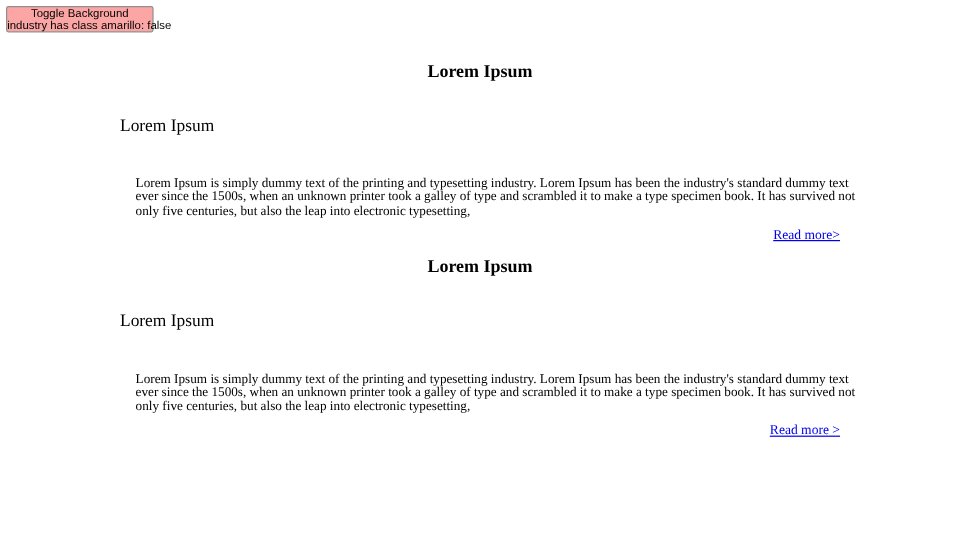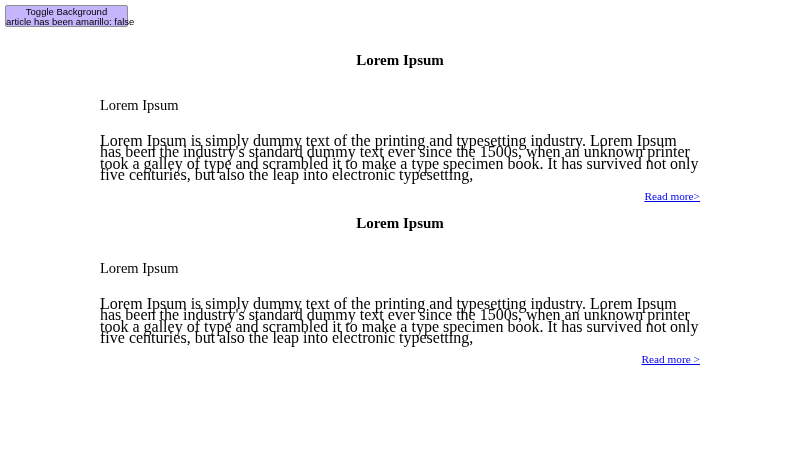--- a/index.html
+++ b/index.html
@@ -17,21 +17,21 @@
     }
     .toggle-btn {
       position: absolute;
       left: 5px;
       top: 5px;
       width: 123px;
       height: 22px;
       box-sizing: border-box;
       border: 1px solid #8f8f8f;
       border-radius: 2px;
-      background: #c4b5fd;
+      background: #fca5a5;
       font-family: "Liberation Sans", sans-serif;
       font-size: 9.5px;
       line-height: 9.5px;
       text-align: center;
       padding: 1px 0 0 0;
       color: #000;
       cursor: pointer;
     }
     .toggle-btn span { display: block; white-space: nowrap; }
     .article {
@@ -54,23 +54,23 @@
       left: 0;
       font-size: 14.5px;
       line-height: 18px;
       margin: 0;
       font-weight: normal;
     }
     .article-body {
       position: absolute;
       left: 0;
       width: 600px;
-      font-size: 16px;
+      font-size: 11px;
       line-height: 11.4px;
-      margin: 0;
+      margin: 13px;
     }
     .read-more {
       position: absolute;
       right: 0;
       font-size: 11.3px;
       line-height: 14px;
       color: #0000ee;
       text-decoration: underline;
       cursor: pointer;
     }
@@ -79,21 +79,21 @@
     .article .article-title { top: 51px; }
     .article .article-subtitle { top: 96px; }
     .article .article-body { top: 135px; }
     .article .read-more { top: 189px; }
   </style>
 </head>
 <body>
 
 <button class="toggle-btn">
   <span>Toggle Background</span>
-  <span>article has been amarillo: false</span>
+  <span>industry has class amarillo: false</span>
 </button>
 
 <div class="article" id="article-1">
   <h2 class="article-title">Lorem Ipsum</h2>
   <h3 class="article-subtitle">Lorem Ipsum</h3>
   <p class="article-body">Lorem Ipsum is simply dummy text of the printing and typesetting industry. Lorem Ipsum has been the industry's standard dummy text ever since the 1500s, when an unknown printer took a galley of type and scrambled it to make a type specimen book. It has survived not only five centuries, but also the leap into electronic typesetting,</p>
   <a class="read-more">Read more&gt;</a>
 </div>
 
 <div class="article" id="article-2">

